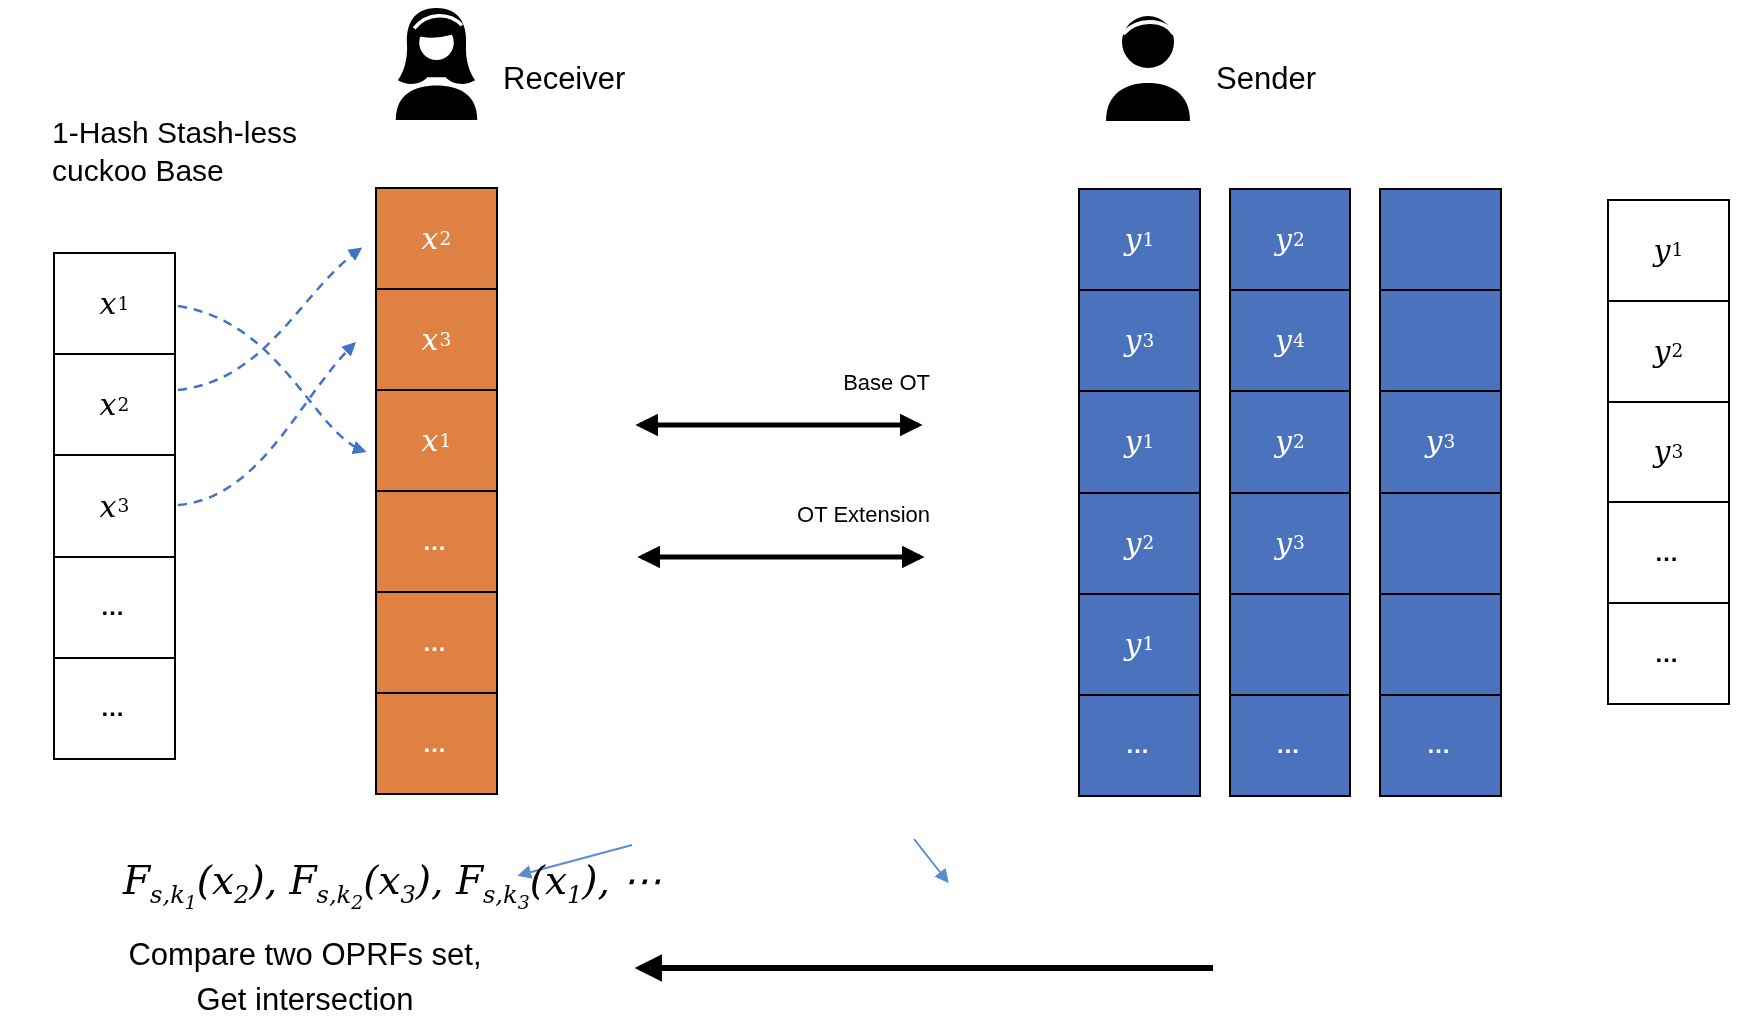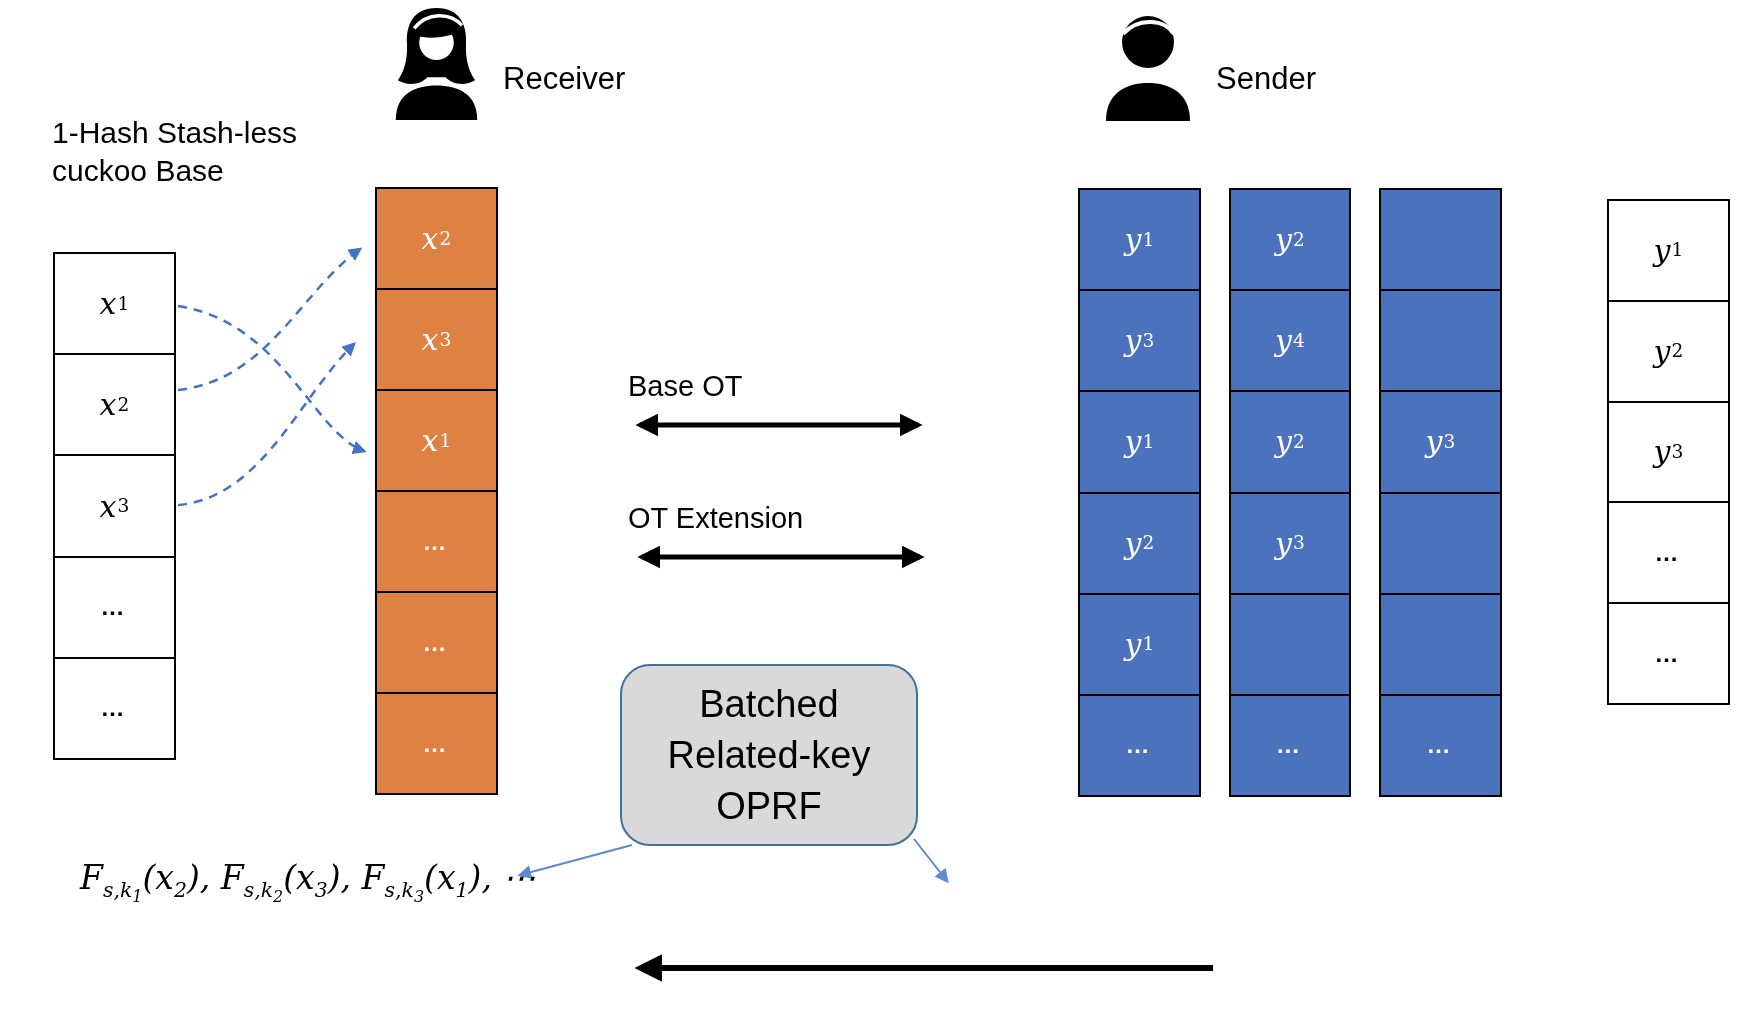--- a/index.html
+++ b/index.html
@@ -14,30 +14,30 @@
         font-family:"DejaVu Serif","Liberation Serif",serif;font-size:30px;}
   .cell:first-child{margin-top:0;}
   .white-col .cell{background:#fff;color:#000;}
   .orange-col .cell{background:var(--orange,#DF8142);color:#fff;}
   .blue-col .cell{background:var(--blue,#4B72BC);color:#fff;}
   .cell i{font-style:italic;}
   .cell sub{font-size:62%;line-height:0;margin-left:1px;}
   .cell .dots{font-family:"Liberation Sans",sans-serif;font-weight:bold;font-size:24px;letter-spacing:4px;}
 
   .plain-label{position:absolute;font-size:31px;line-height:38px;white-space:nowrap;}
-  .mid-label{position:absolute;width:302px;text-align:left;font-size:29px;white-space:nowrap;}
+  .mid-label{position:absolute;width:302px;text-align:right;font-size:22px;white-space:nowrap;}
   .note{position:absolute;text-align:center;font-size:31px;line-height:45px;}
 
   .oprf-box{position:absolute;left:620px;top:664px;width:298px;height:182px;box-sizing:border-box;
             background:var(--boxFill,#D9D9D9);border:2px solid var(--boxBorder,#41719C);border-radius:30px;
             display:flex;flex-direction:column;align-items:center;justify-content:center;
             font-size:38px;line-height:51px;}
 
   .formula{position:absolute;font-family:"DejaVu Serif","Liberation Serif",serif;font-style:italic;
-           font-size:33px;white-space:nowrap;}
+           font-size:39px;white-space:nowrap;margin-left:43px;}
   .formula sub{font-size:62%;line-height:0;}
   .formula sub sub{font-size:78%;}
 
   
   .dash-arrow{stroke:var(--dashBlue,#4472C4);stroke-width:2.5;fill:none;stroke-dasharray:9 7;}
   .black-arrow{stroke:#000;stroke-width:5;fill:none;}
   .black-arrow-thick{stroke:#000;stroke-width:6;fill:none;}
   .thin-blue{stroke:var(--thinBlue,#5B8BD0);stroke-width:2;fill:none;}
   .person{fill:#000;}
 </style>
@@ -216,22 +216,21 @@
         <sub>3</sub>
       </div>
       <div class="cell">
         <span class="dots">…</span>
       </div>
       <div class="cell">
         <span class="dots">…</span>
       </div>
     </div>
 
-  <div class="oprf-box">
-    <div>Batched</div>
-    <div>Related-key</div>
-    <div>OPRF</div>
+
+  <div class="formula" style="left:80px;top:858px;"><i>F</i><sub>s,k<sub>1</sub></sub>(<i>x</i><sub>2</sub>), <i>F</i><sub>s,k<sub>2</sub></sub>(<i>x</i><sub>3</sub>), <i>F</i><sub>s,k<sub>3</sub></sub>(<i>x</i><sub>1</sub>), ⋯</div>
+
+  <div class="note" style="left:90px;top:932px;width:430px;">
+    <div>Compare two OPRFs set,</div>
+    <div>Get intersection</div>
   </div>
 
-  <div class="formula" style="left:80px;top:858px;"><i>F</i><sub>s,k<sub>1</sub></sub>(<i>x</i><sub>2</sub>), <i>F</i><sub>s,k<sub>2</sub></sub>(<i>x</i><sub>3</sub>), <i>F</i><sub>s,k<sub>3</sub></sub>(<i>x</i><sub>1</sub>), ⋯</div>
-
-
 </div>
 
 </body></html>

